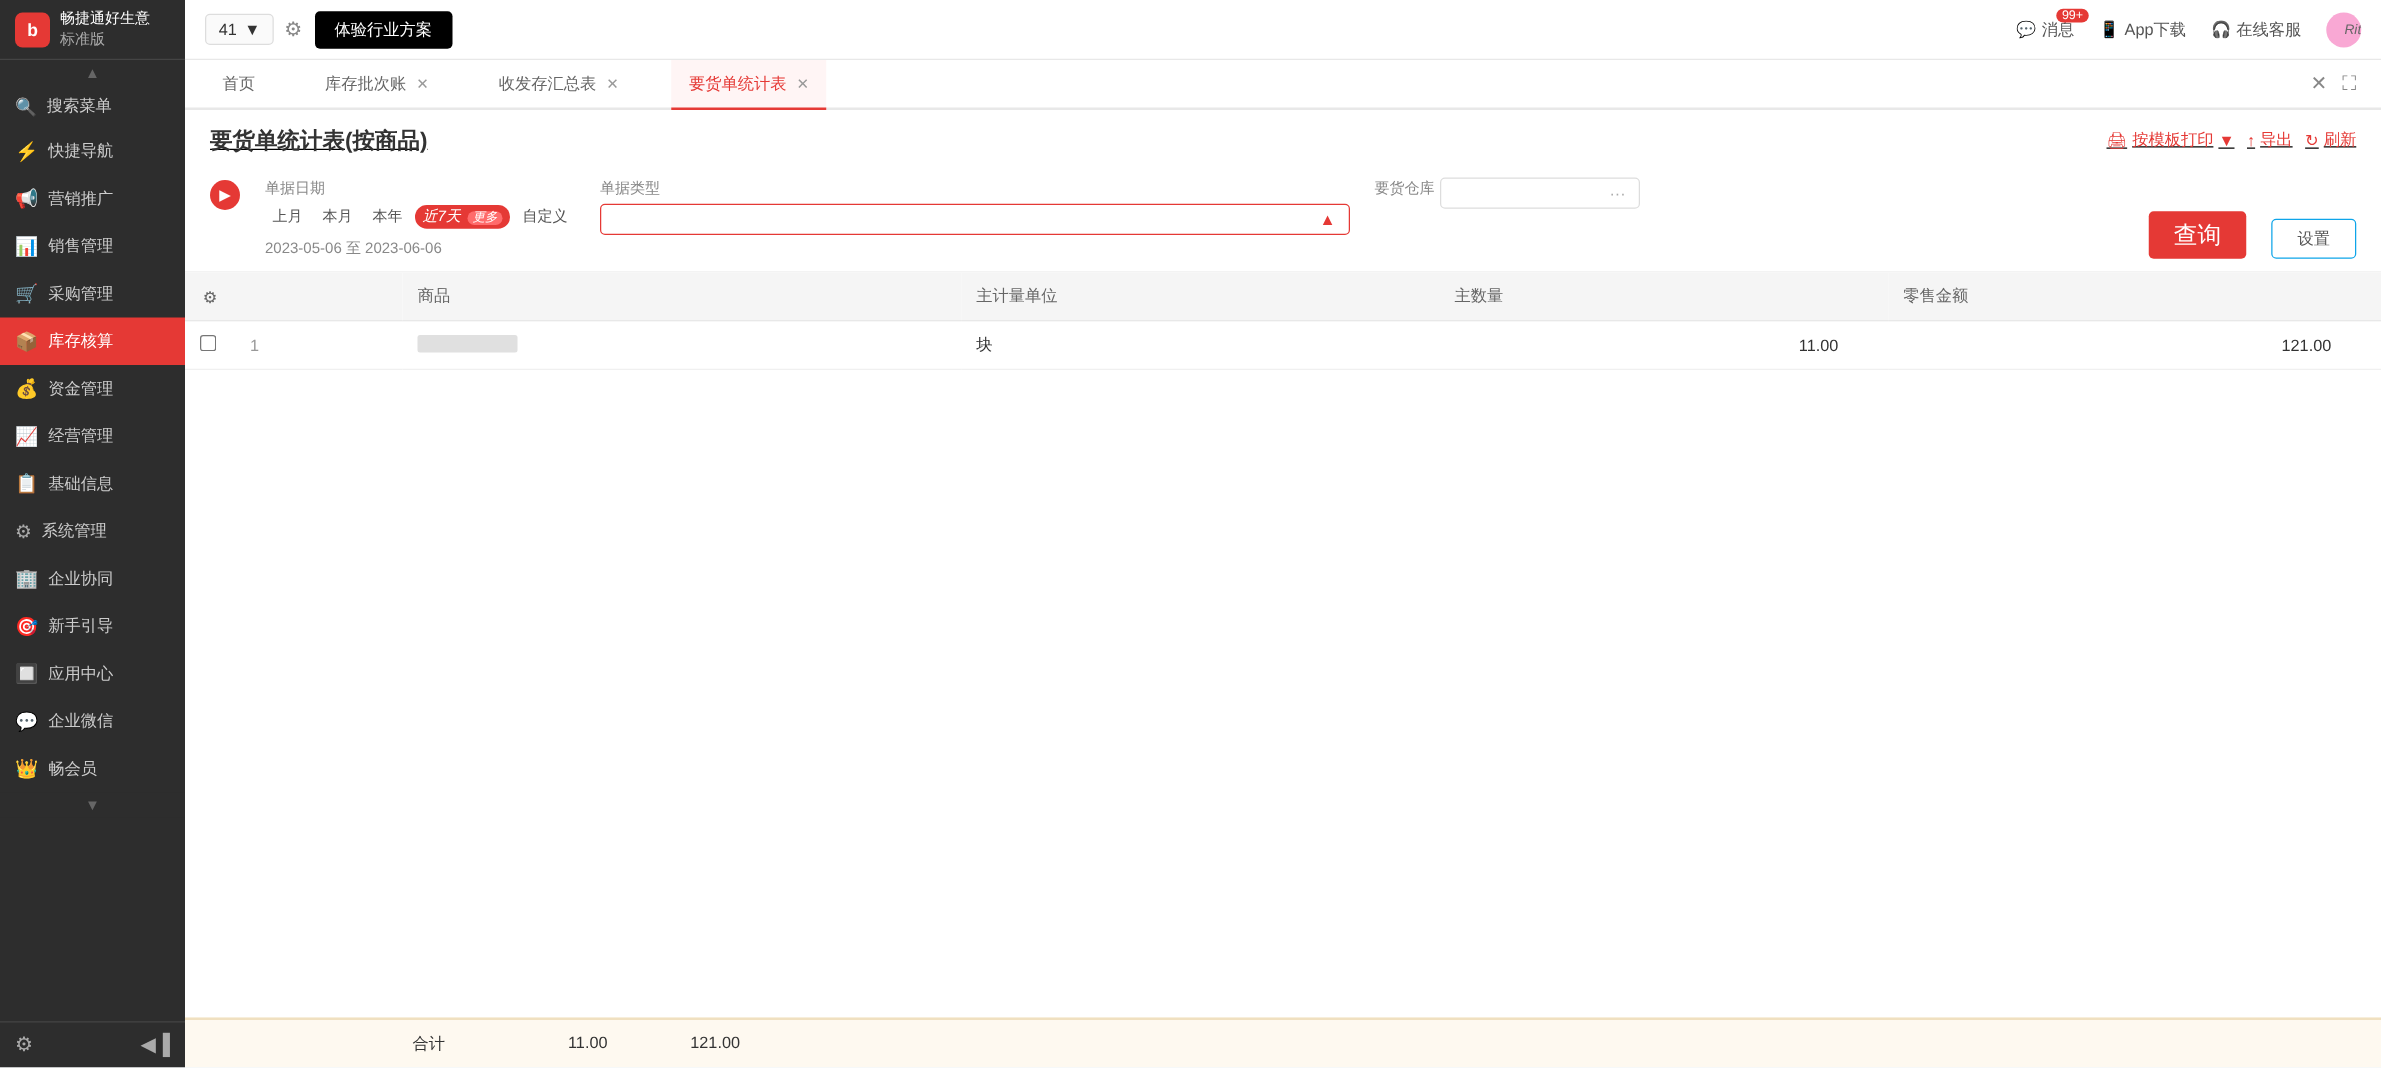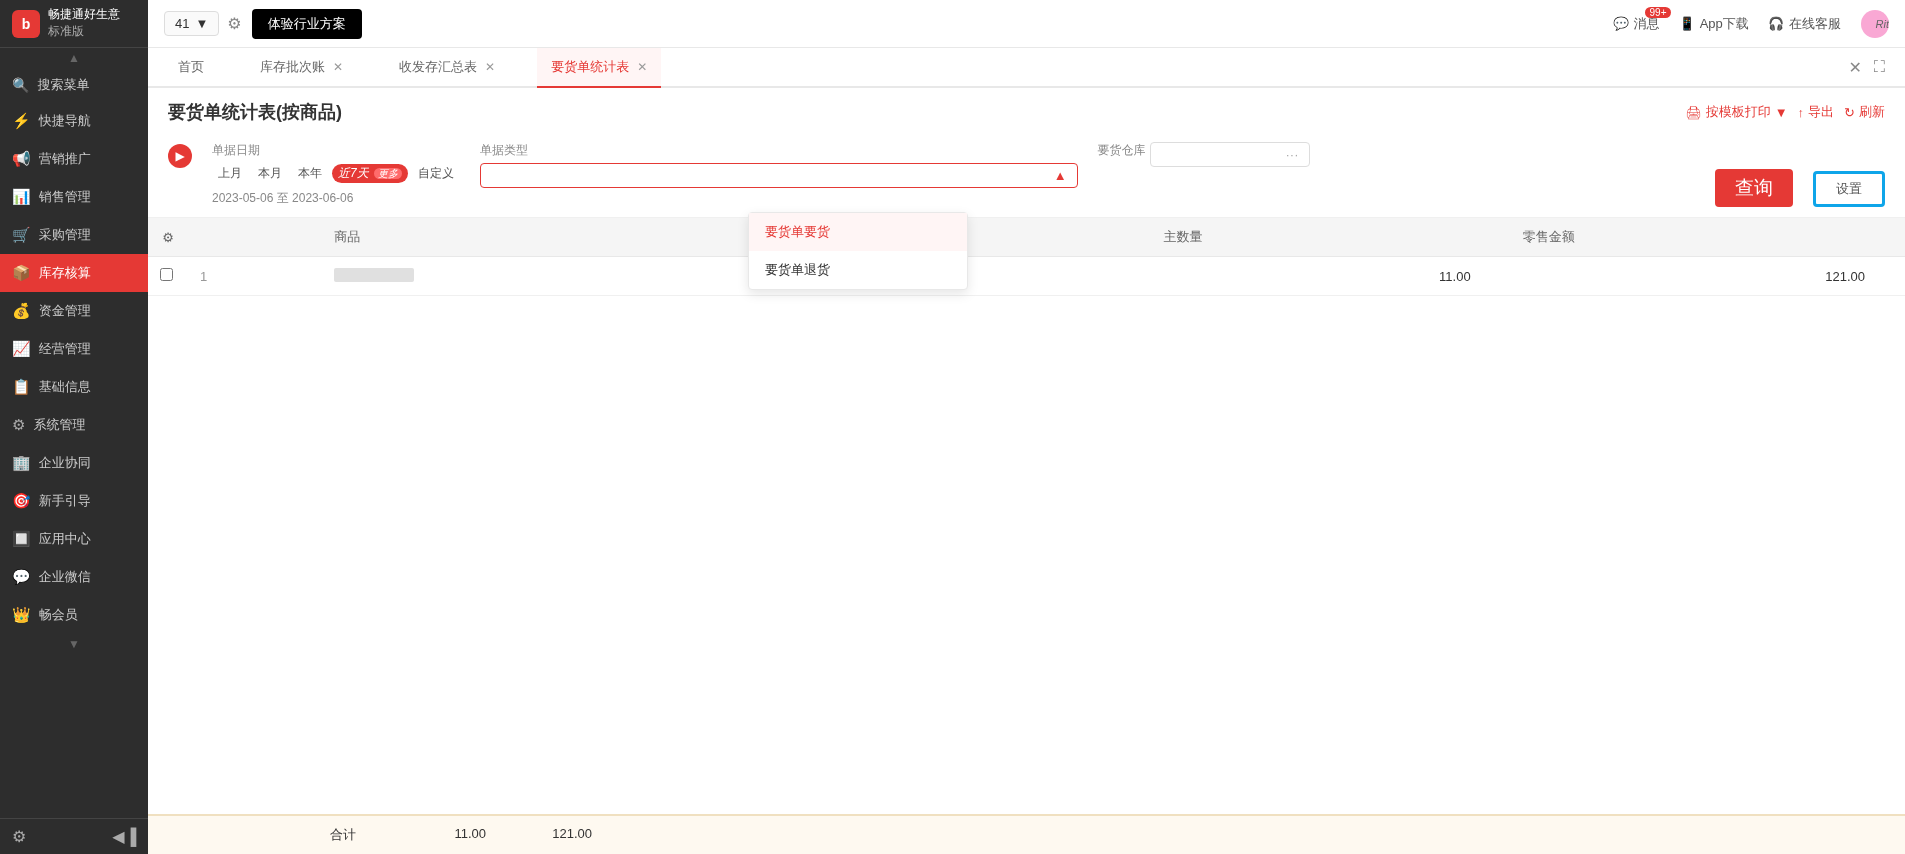--- a/index.html
+++ b/index.html
@@ -147,20 +147,21 @@
     
     .content {
       flex: 1; overflow: hidden; background: white; display: flex; flex-direction: column;
     }
 
     
     .page-header {
       display: flex; align-items: center; justify-content: space-between;
       padding: 12px 20px 8px;
       flex-shrink: 0;
+      text-decoration: underline;
     }
     .page-title { font-size: 18px; font-weight: 600; color: #333; }
     .page-header-actions { display: flex; align-items: center; gap: 10px; }
     .print-btn, .export-btn, .refresh-btn {
       display: flex; align-items: center; gap: 4px;
       background: none; border: none; cursor: pointer; color: #e53935; font-size: 13px;
     }
 
     
     .filter-bar {
@@ -215,21 +216,21 @@
 
     .query-btn {
       background: #e53935; color: white;
       border: none; border-radius: 4px;
       padding: 6px 20px; cursor: pointer; font-size: 19px;
       align-self: flex-end;
       flex-shrink: 0;
     }
     .settings-btn {
       background: white; color: #555;
-      border: 3px solid #0ea5e9; border-radius: 4px;
+      border: 1px solid #0ea5e9; border-radius: 4px;
       padding: 6px 20px; cursor: pointer; font-size: 13px;
       align-self: flex-end;
       flex-shrink: 0;
     }
 
     
     .dropdown-overlay {
       position: absolute;
       top: 80px;
       left: 600px;
@@ -492,28 +493,20 @@
         <span class="filter-label">要货仓库</span>
         <div class="filter-warehouse-input">
           <span>&nbsp;</span>
           <span style="color:#aaa;">···</span>
         </div>
       </div>
 
       <button class="query-btn">查询</button>
       <button class="settings-btn">设置</button>
 
-      <div class="dropdown-overlay">
-        <div class="dropdown-item selected">
-          <span>要货单要货</span>
-        </div>
-        <div class="dropdown-item">
-          <span>要货单退货</span>
-        </div>
-      </div>
     </div>
 
     <div class="table-container">
       <table>
         <thead>
           <tr>
             <th class="th-settings">⚙</th>
             <th></th>
             <th>商品</th>
             <th>主计量单位</th>

